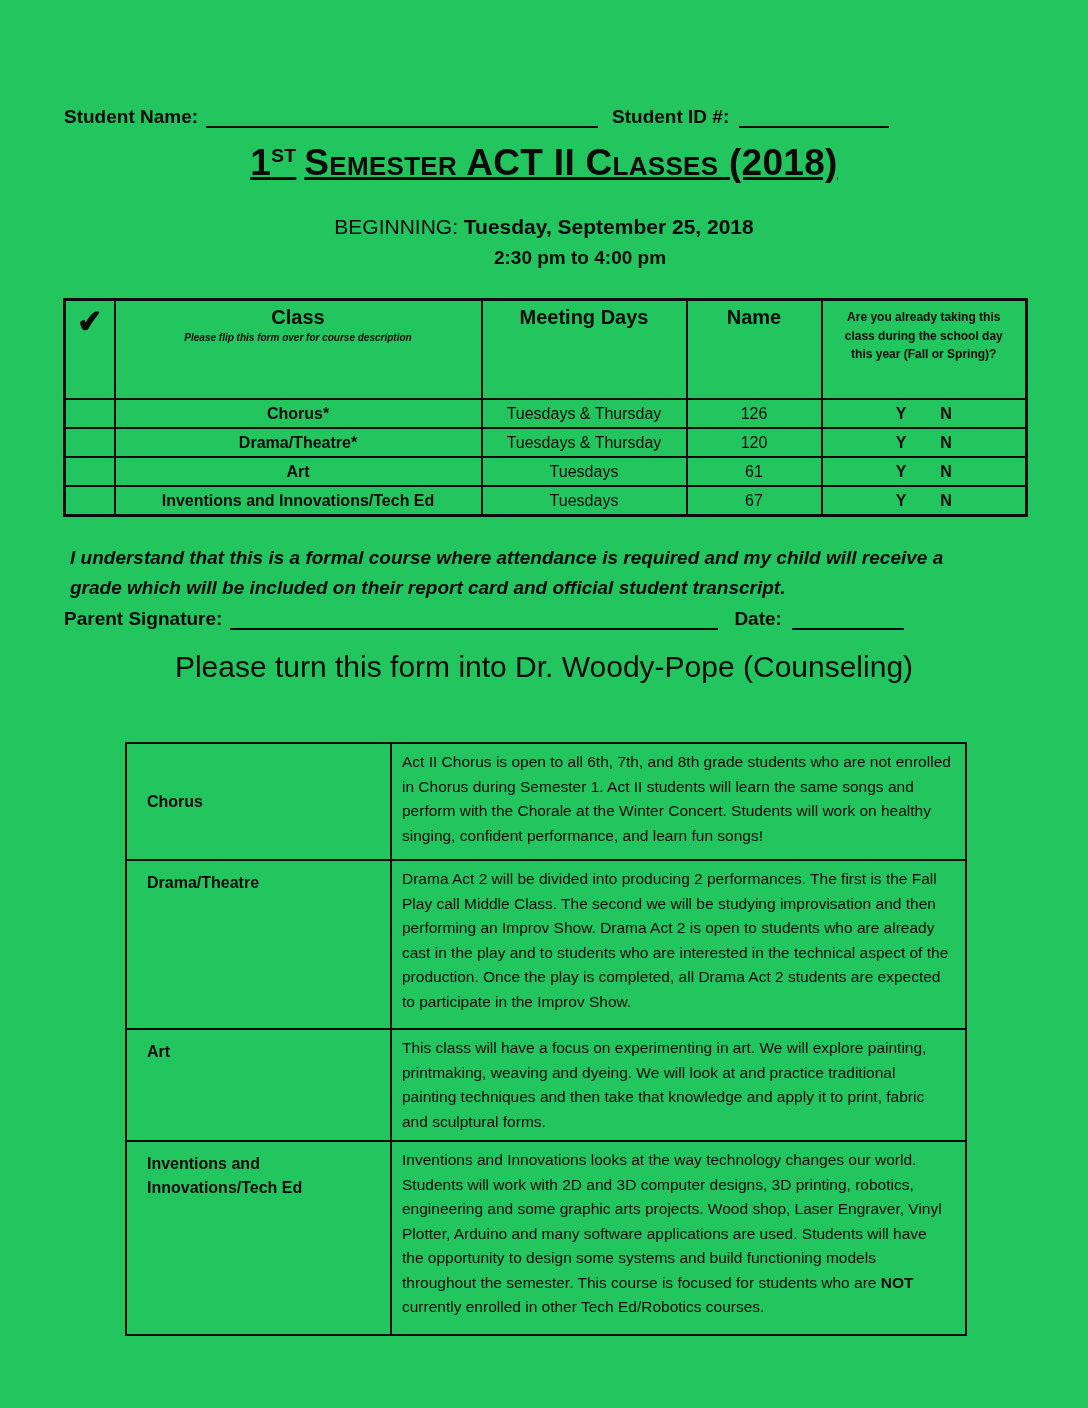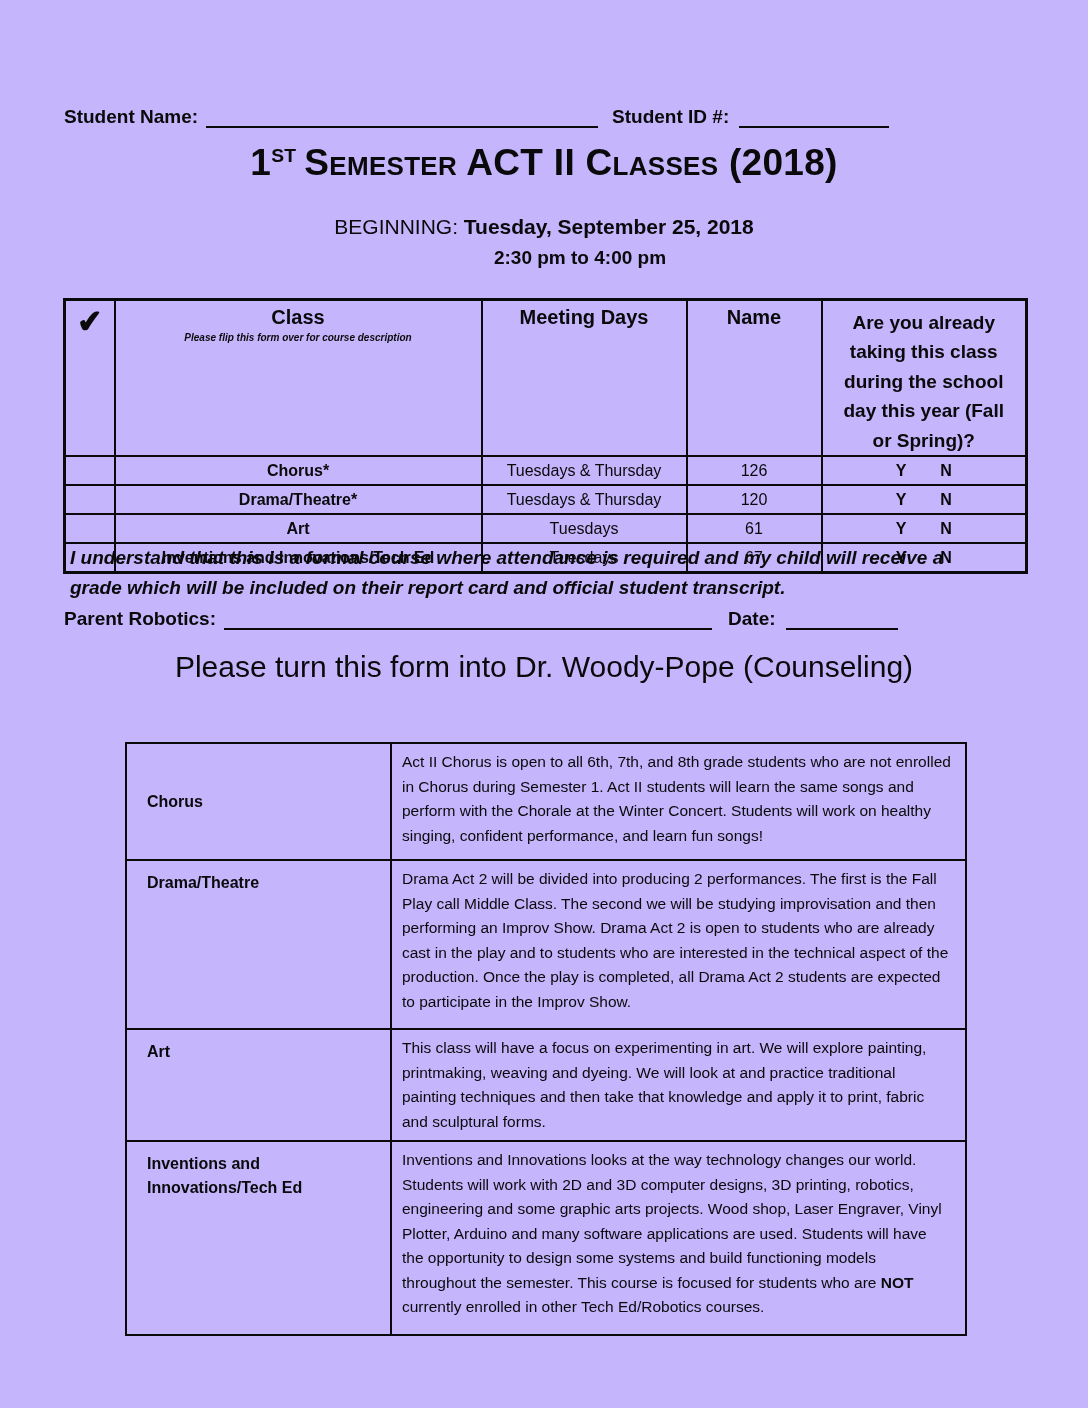--- a/index.html
+++ b/index.html
@@ -1,39 +1,40 @@
 <!DOCTYPE html>
 <html><head>
 <meta charset="utf-8">
 <style>
   html, body { margin:0; padding:0; background:#ffffff; }
   .page {
     position:relative;
     width:1088px; height:1408px;
-    background:#c4b5fd;
+    background:#22c55e;
     color:#0a0a0a;
     font-family:"Liberation Sans", sans-serif;
     overflow:hidden;
   }
   
   .student-line {
     position:absolute; top:106px; left:64px; width:960px;
     display:flex; align-items:flex-end;
     font-size:19px; font-weight:600;
   }
   .blank { border-bottom:2px solid #0a0a0a; display:inline-block; height:20px; }
   .blank.name { width:392px; margin-left:8px; }
   .blank.id   { width:150px; margin-left:10px; }
   .student-line .id-label { margin-left:14px; }
 
   
   .title {
     position:absolute; top:142px; left:0; width:100%;
     text-align:center; font-weight:700; font-size:37px;
     letter-spacing:0.3px;
+    text-decoration:underline;
   }
   .title .sc { font-variant:small-caps; }
   .title sup { font-size:0.52em; vertical-align:super; line-height:0; margin-right:8px; }
 
   .beginning {
     position:absolute; top:215px; left:0; width:100%;
     text-align:center; font-size:21px; font-weight:400;
   }
   .beginning .date { font-weight:700; }
   .time-range {
@@ -51,21 +52,21 @@
   table.class-table tr.hdr td { vertical-align:top; padding-top:5px; height:92px; }
   table.class-table tr.row td { height:27px; }
   .col-check { width:50px; }
   .col-class { width:367px; }
   .col-days  { width:205px; }
   .col-room  { width:135px; }
   .col-q     { width:205px; }
   .check-glyph { font-size:31px; font-weight:700; line-height:1; display:inline-block; transform:rotate(-4deg); }
   .hdr-big { font-size:20px; font-weight:700; }
   .hdr-note { font-size:10px; font-weight:700; line-height:1.45; padding:2px 28px 0 28px;font-style:italic; }
-  .hdr-q { font-size:19px; font-weight:700; line-height:1.55; padding:2px 10px 0 10px; }
+  .hdr-q { font-size:12px; font-weight:700; line-height:1.55; padding:2px 10px 0 10px; }
   .cell-class { font-size:16px; font-weight:700; }
   .cell-days, .cell-room { font-size:16px; font-weight:400; }
   .cell-yn { font-size:16px; font-weight:700; }
   .cell-yn .n { margin-left:34px; }
 
   
   .agreement {
     position:absolute; top:543px; left:64px; width:930px;
     font-style:italic; font-weight:600; font-size:19px; line-height:30px;margin-left:6px;
   }
@@ -187,21 +188,21 @@
       <td class="cell-days">Tuesdays</td>
       <td class="cell-room">67</td>
       <td class="cell-yn"><span class="y">Y</span><span class="n">N</span></td>
     </tr>
   </tbody>
     </table>
 
   <div class="agreement">I understand that this is a formal course where attendance is required and my child will receive a grade which will be included on their report card and official student transcript.</div>
 
   <div class="signature-line">
-    <span>Parent Robotics:</span>
+    <span>Parent Signature:</span>
     <span class="blank sig"></span>
     <span class="date-label">Date:</span>
     <span class="blank date"></span>
   </div>
 
   <div class="turn-in">Please turn this form into Dr. Woody-Pope (Counseling)</div>
 
   <table class="course-table">
     <colgroup>
         <col class="col-name">

